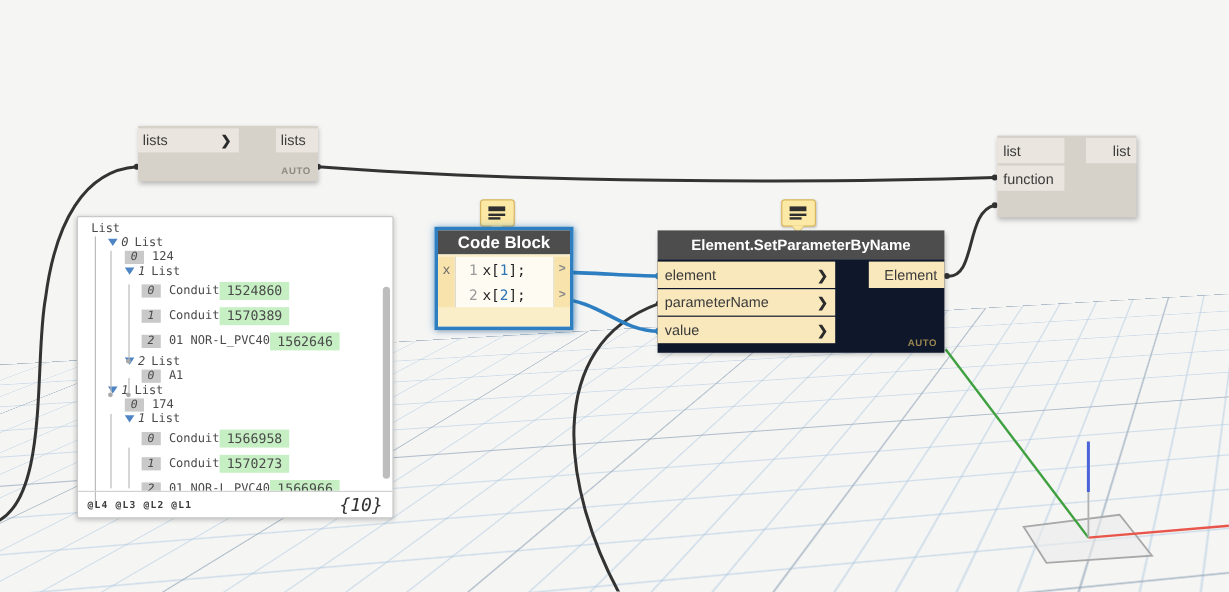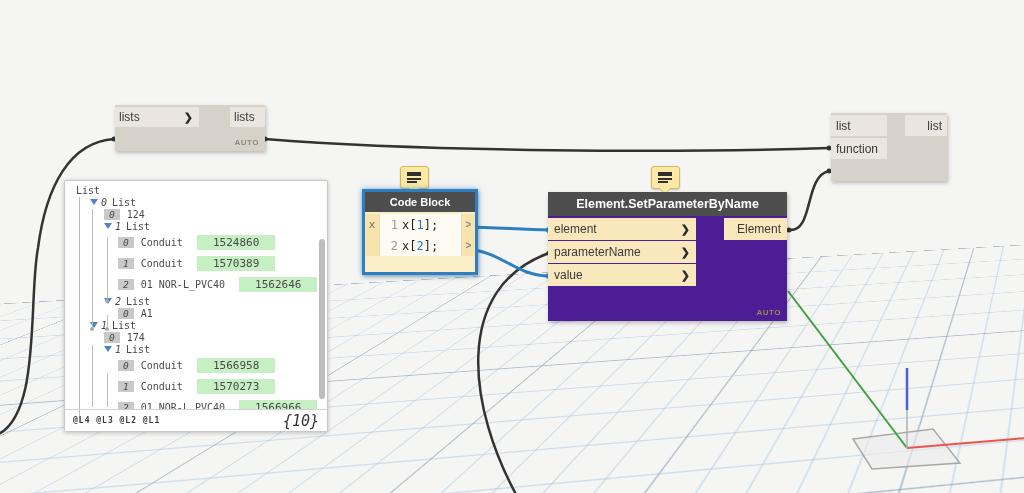--- a/index.html
+++ b/index.html
@@ -36,49 +36,49 @@
          border:1px solid #c9c9c9;border-radius:2px;box-shadow:0 1px 4px rgba(0,0,0,.22);
          font-family:"DejaVu Sans Mono",monospace;color:#4a4a4a;}
   #wtree{position:absolute;left:0;top:3px;right:10px;bottom:22px;overflow:hidden;font-size:10px;}
   .wrow{display:flex;align-items:center;height:12px;white-space:nowrap;}
   .wrow.green{height:21px;}
   .tri{width:0;height:0;border-left:4px solid transparent;border-right:4px solid transparent;
        border-top:6px solid #4d84c4;margin-right:3px;flex:none;}
   .idx{font-style:italic;margin-right:5px;}
   .badge{background:#c9c9c9;color:#4a4a4a;font-style:italic;font-size:9.5px;
          padding:0 5px;margin-right:7px;flex:none;}
-  .gval{background:#c6efc3;padding:1px 16px;font-size:11px;margin-left:14px;}
+  .gval{background:#c6efc3;padding:1px 6px;font-size:11px;}
   .guide{position:absolute;width:1px;background:#bcbcbc;}
   .gdot{position:absolute;width:4px;height:4px;border-radius:50%;background:#a9a9a9;}
   #wfoot{position:absolute;left:0;right:0;bottom:0;height:21px;border-top:1px solid #d2d2d2;
          display:flex;align-items:center;padding:0 8px;}
   #wfoot .lv{font-size:8px;font-weight:bold;color:#3a3a3a;letter-spacing:1px;}
   #wfoot .cnt{margin-left:auto;font-style:italic;font-size:15px;color:#333;}
   #wscroll{position:absolute;right:2px;top:58px;width:6px;height:160px;background:#bdbdbd;
            border-radius:3px;}
   
   #codeblock{left:362px;top:189px;width:110px;border:3px solid #2e7fc1;
              box-shadow:0 0 6px rgba(46,127,193,.55),1px 2px 4px rgba(0,0,0,.25);}
-  #codeblock .nhead{height:20px;font-size:11px;}
+  #codeblock .nhead{height:20px;font-size:14px;}
   #codeblock .nbody{background:#faeec9;padding:2px 0 16px 0;}
   .cbrow{display:flex;align-items:stretch;height:21px;}
   .cbx{width:14px;background:#f7e3ab;color:#6b6b6b;font-size:11px;display:flex;
        align-items:center;justify-content:center;font-family:"DejaVu Sans Mono",monospace;}
   .cbcode{flex:1;background:#fdfbf2;border:1px solid #e0dcc9;border-width:0 1px;
           font-family:"DejaVu Sans Mono",monospace;font-size:12px;display:flex;
           align-items:center;}
   .cbno{width:18px;text-align:right;color:#9a9a9a;margin-right:4px;}
   .cbtxt{color:#1f1f1f;}
   .cbtxt .num{color:#2d74b5;}
   .cbout{width:13px;background:#f7e3ab;color:#8a8a8a;font-size:10px;font-weight:bold;
          display:flex;align-items:center;justify-content:center;}
   
   #setparam{left:548px;top:192px;width:239px;}
   #setparam .nhead{height:24px;font-size:12.5px;}
-  #setparam .nbody{position:relative;background:#4c1d95;height:105px;}
+  #setparam .nbody{position:relative;background:#0f172a;height:78px;}
   #setparam .strip{background:#f9e8bc;width:136px;height:22px;padding:0 6px;margin-bottom:1px;}
   #setparam .nbody{padding-top:2px;box-sizing:border-box;}
   #setparam .outstrip{position:absolute;right:0;top:2px;width:51px;height:22px;background:#f9e8bc;
       display:flex;align-items:center;justify-content:flex-end;padding:0 6px;font-size:12px;color:#3a3a3a;}
   #setparam .auto{color:#9a8650;}
   
   #listmap{left:831px;top:113px;width:116px;}
   #listmap .nhead{height:22px;font-size:11.5px;}
   #listmap .nbody{position:relative;height:68px;padding-top:2px;box-sizing:border-box;}
   #listmap .strip{width:46px;height:21px;padding:0 5px;margin-bottom:2px;}

